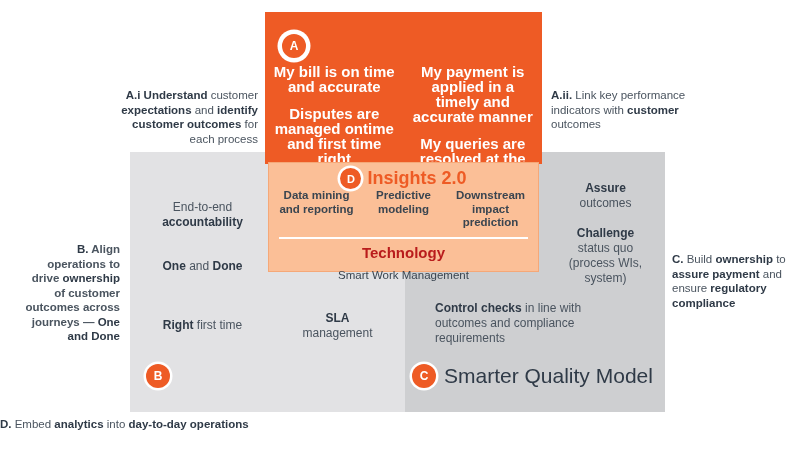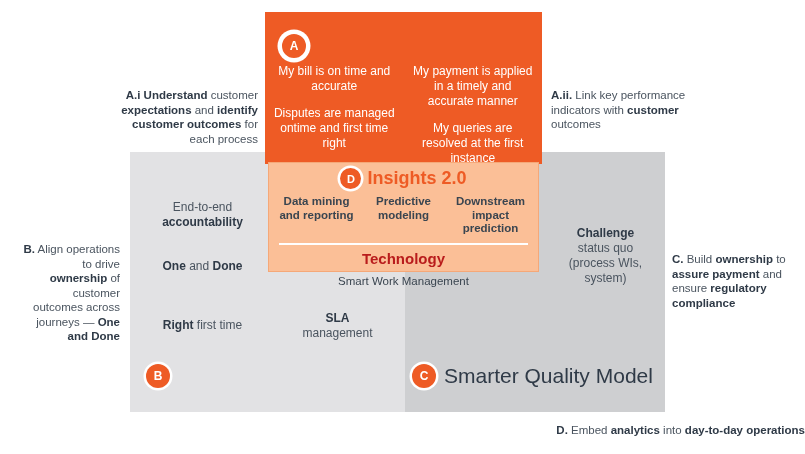--- a/index.html
+++ b/index.html
@@ -63,30 +63,30 @@
     color:#ee5b25;font-size:18px;font-weight:bold;
   }
 
   
   .oc-cols{
     position:absolute;left:0;top:52px;width:100%;
     display:flex;
   }
   .oc-col{flex:1;padding:0 8px;box-sizing:border-box;}
   .oc-item{
-    color:#ffffff;font-size:12px;font-weight:normal;
+    color:#ffffff;font-size:15px;font-weight:bold;
     text-align:center;line-height:15px;margin-bottom:12px;
   }
 
   
   .ins-title-row{
     display:flex;align-items:center;justify-content:center;gap:6px;
     margin-top:5px;
   }
-  .ins-cols{display:flex;margin-top:6px;padding:0 4px;}
+  .ins-cols{display:flex;padding:0 4px;}
   .ins-col{
     flex:1;text-align:center;color:#3a4550;
     font-size:11.5px;font-weight:bold;line-height:13.5px;
   }
   .ins-divider{
     height:2px;background:#ffffff;margin:7px 10px 0 10px;
   }
   .tech-title{
     text-align:center;color:#b91c1c;font-size:15px;
     font-weight:bold;margin-top:5px;
@@ -104,22 +104,22 @@
   .cell-left{text-align:left;}
 
   
   .note{
     position:absolute;color:#4a545f;font-size:11.5px;line-height:14.5px;margin-top:20px;
   }
   .note b{color:#2f3a47;}
   .note-right-align{text-align:right;}
 
   .bottom-note{
-    position:absolute;left:0;top:418px;width:805px;text-align:right;
-    color:#4a545f;font-size:11.5px;margin-top:6px;
+    position:absolute;left:0;top:418px;width:805px;text-align:left;
+    color:#4a545f;font-size:11.5px;
   }
   .bottom-note b{color:#2f3a47;}
 
   .title-b{position:absolute;left:146px;top:364px;}
   .title-c{position:absolute;left:412px;top:364px;}
 </style>
 </head>
 <body>
 
 <div id="stage">
@@ -156,34 +156,36 @@
     <div class="ins-divider"></div>
     <div class="tech-title">Technology</div>
     <div class="tech-sub">Smart Work Management</div>
   </div>
 
   <div class="cell" style="left:140px;top:200px;width:125px;">End-to-end<br><b>accountability</b></div>
   <div class="cell" style="left:140px;top:259px;width:125px;"><b>One</b> and <b>Done</b></div>
   <div class="cell" style="left:140px;top:318px;width:125px;"><b>Right</b> first time</div>
   <div class="cell" style="left:280px;top:311px;width:115px;"><b>SLA</b><br>management</div>
 
+  <div class="cell" style="left:553px;top:181px;width:105px;"><b>Assure</b><br>outcomes</div>
   <div class="cell" style="left:553px;top:226px;width:105px;"><b>Challenge</b><br>status quo<br>(process WIs,<br>system)</div>
+  <div class="cell cell-left" style="left:435px;top:301px;width:155px;"><b>Control checks</b> in line with outcomes and compliance requirements</div>
 
   <div class="title-row title-b">
     <span class="badge badge-solid">B</span>
   </div>
 
   <div class="title-row title-c">
     <span class="badge badge-solid">C</span>
     <span class="title-dark">Smarter Quality Model</span>
   </div>
 
   <div class="note note-right-align" style="left:110px;top:68px;width:148px;"><b>A.i Understand</b> customer <b>expectations</b> and <b>identify customer outcomes</b> for each process</div>
 
   <div class="note" style="left:551px;top:68px;width:145px;"><b>A.ii.</b> Link key performance indicators with <b>customer</b> outcomes</div>
 
-  <div class="note note-right-align" style="left:22px;top:222px;width:98px;"><b>B.</b> Align operations to drive <b>ownership</b> of customer outcomes across journeys — <b>One and Done</b></div>
+  <div class="note note-right-align" style="left:22px;top:222px;width:98px;font-weight:bold;"><b>B.</b> Align operations to drive <b>ownership</b> of customer outcomes across journeys — <b>One and Done</b></div>
 
   <div class="note" style="left:672px;top:232px;width:122px;"><b>C.</b> Build <b>ownership</b> to <b>assure payment</b> and ensure <b>regulatory compliance</b></div>
 
   <div class="bottom-note"><b>D.</b> Embed <b>analytics</b> into <b>day-to-day operations</b></div>
 
 </div>
 
 </body></html>

